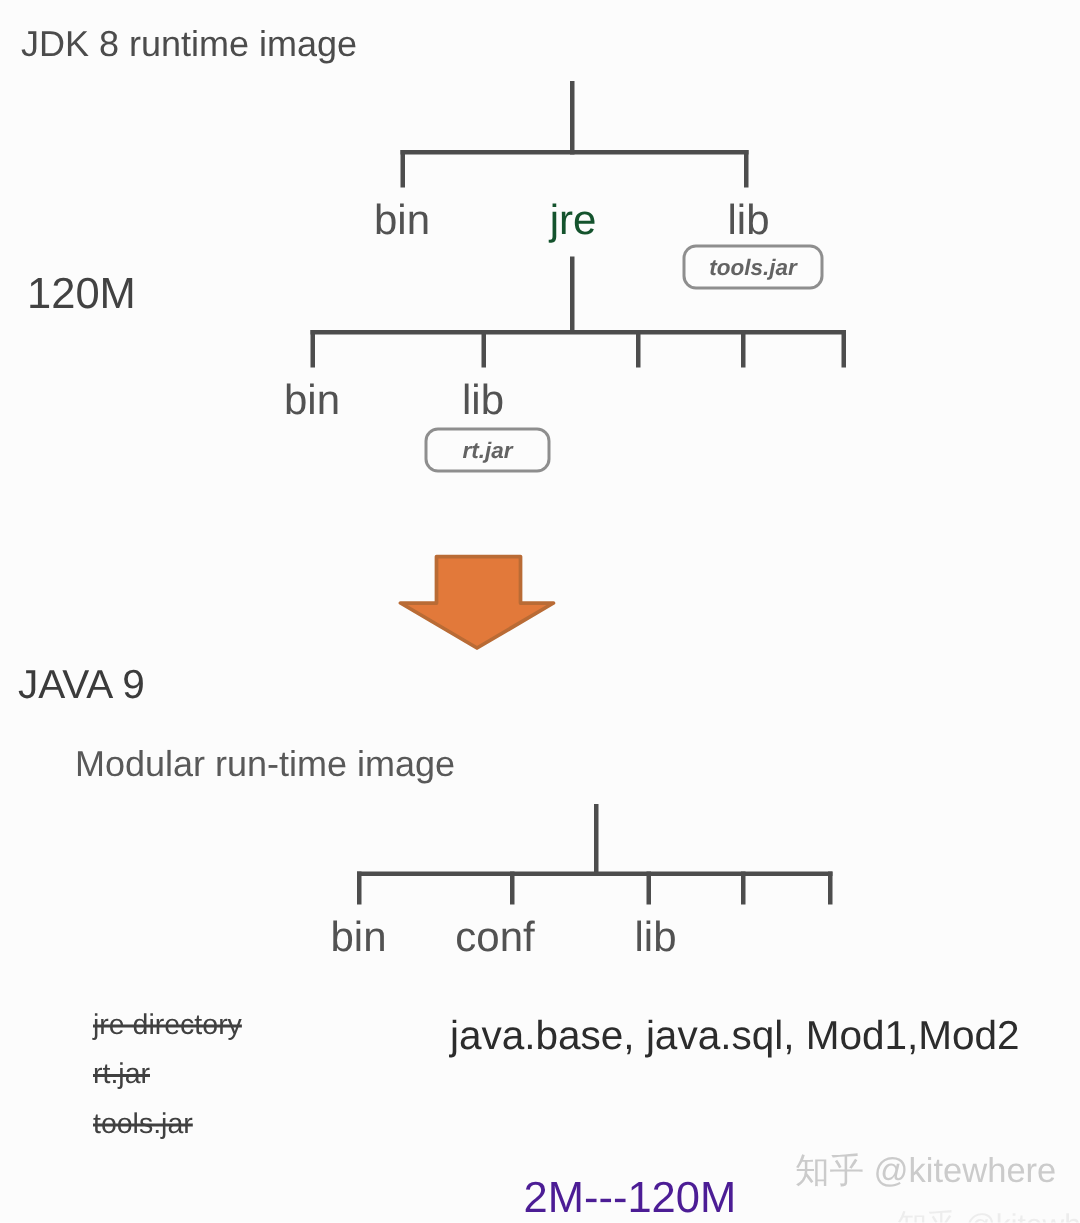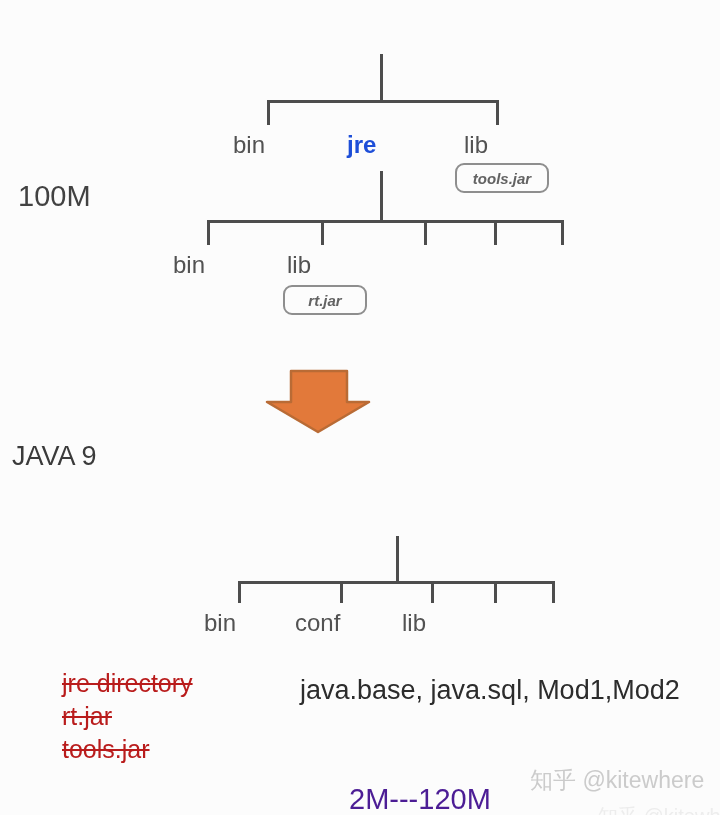--- a/index.html
+++ b/index.html
@@ -8,44 +8,45 @@
     background:#fcfcfc;font-family:"Liberation Sans",sans-serif;
   }
   
   .hline,.vline{position:absolute;background:#4d4d4d;}
   .hline{height:3px;}
   .vline{width:3px;}
   
   .t{position:absolute;white-space:nowrap;}
   .doc-title{font-size:24px;color:#4c4c4c;}
   .size-big{font-size:29px;color:#424242;}
-  .node{width:70px;text-align:left;font-size:24px;color:#525252;}
-  .node.bold{font-weight:bold;color:#1d4ed8;}
+  .node{width:70px;text-align:center;font-size:28px;color:#525252;}
+  .node.bold{font-weight:normal;color:#14532d;}
   .badge{
     position:absolute;display:flex;align-items:center;justify-content:center;
     border:2px solid #8e8e8e;border-radius:9px;background:#fcfcfc;
     font-size:15px;font-style:italic;font-weight:bold;color:#636363;
   }
   .java9-title{font-size:27px;color:#3b3b3b;}
   .java9-sub{font-size:24px;color:#595959;}
-  .removed{left:62px;font-size:25px;color:#b91c1c;line-height:33px;}
+  .removed{left:62px;font-size:19px;color:#404040;line-height:33px;}
   .removed div{text-decoration:line-through;text-decoration-thickness:2px;}
   .modules{font-size:27px;color:#2c2c2c;font-weight:500;}
   .size-range{font-size:29px;color:#4c1d95;font-weight:500;}
   .watermark{font-size:23px;color:#cbcbcb;}
   .watermark-faint{font-size:20px;color:#ededed;}
   .arrow-svg{position:absolute;left:260px;top:367px;}
 </style>
 </head>
 <body>
 
 <div class="canvas">
 
+  <div class="t doc-title" style="left:14px;top:16px;">JDK 8 runtime image</div>
 
-  <div class="t size-big" style="left:18px;top:180px;">100M</div>
+  <div class="t size-big" style="left:18px;top:180px;">120M</div>
 
   <div class="vline" style="left:380px;top:54px;height:49px;"></div>
   <div class="hline" style="left:267px;top:100px;width:232px;"></div>
   <div class="vline" style="left:267px;top:100px;height:25px;"></div>
   <div class="vline" style="left:496px;top:100px;height:25px;"></div>
 
   <div class="t node" style="left:233px;top:131px;">bin</div>
   <div class="t node bold" style="left:347px;top:131px;">jre</div>
   <div class="t node" style="left:464px;top:131px;">lib</div>
 
@@ -62,20 +63,21 @@
   <div class="t node" style="left:173px;top:251px;">bin</div>
   <div class="t node" style="left:287px;top:251px;">lib</div>
 
   <div class="badge" style="left:283px;top:285px;width:80px;height:26px;">rt.jar</div>
 
   <svg class="arrow-svg" width="116" height="70" viewBox="0 0 116 70">
     <polygon points="31,4 87,4 87,35 109,35 58,65 7,35 31,35" fill="#e2793a" stroke="#b96b35" stroke-width="2.5" stroke-linejoin="round"></polygon>
   </svg>
 
   <div class="t java9-title" style="left:12px;top:441px;text-align:right;">JAVA 9</div>
+  <div class="t java9-sub" style="left:50px;top:496px;">Modular run-time image</div>
 
   <div class="vline" style="left:396px;top:536px;height:48px;"></div>
   <div class="hline" style="left:238px;top:581px;width:317px;"></div>
   <div class="vline" style="left:238px;top:581px;height:22px;"></div>
   <div class="vline" style="left:340px;top:581px;height:22px;"></div>
   <div class="vline" style="left:431px;top:581px;height:22px;"></div>
   <div class="vline" style="left:494px;top:581px;height:22px;"></div>
   <div class="vline" style="left:552px;top:581px;height:22px;"></div>
 
   <div class="t node" style="left:204px;top:609px;">bin</div>

